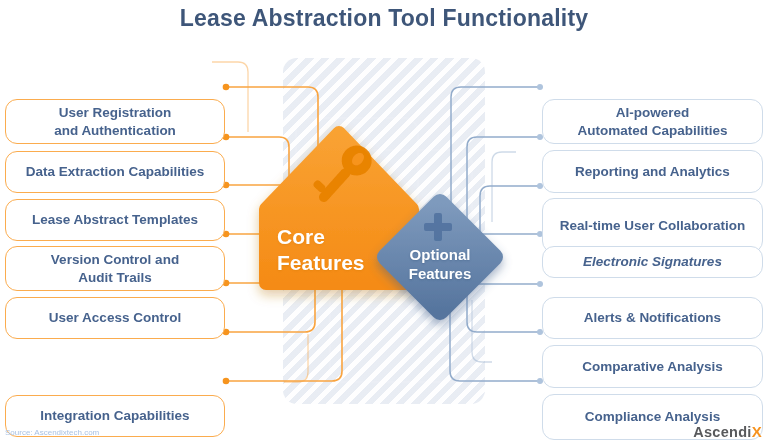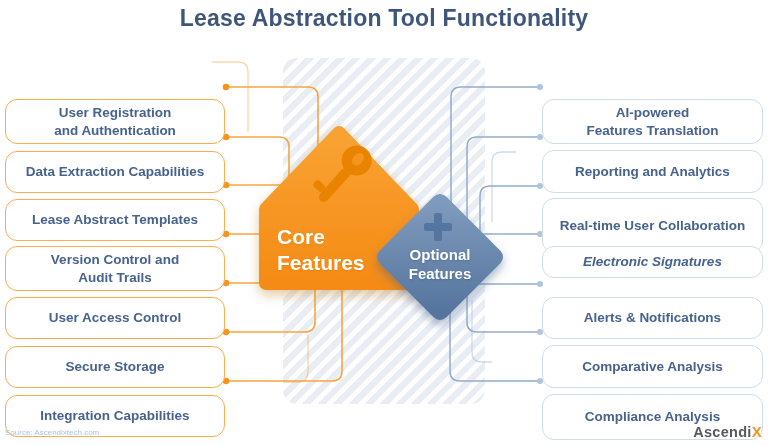--- a/index.html
+++ b/index.html
@@ -143,25 +143,24 @@
   <div class="optional-label">Optional
 Features</div>
 
   <div class="box left lb1">User Registration
 and Authentication</div>
   <div class="box left lb2">Data Extraction Capabilities</div>
   <div class="box left lb3">Lease Abstract Templates</div>
   <div class="box left lb4">Version Control and
 Audit Trails</div>
   <div class="box left lb5">User Access Control</div>
-  <div class="box left lb6">Secure Storage</div>
   <div class="box left lb7">Integration Capabilities</div>
 
   <div class="box right rb1">AI-powered
-Features Translation</div>
+Automated Capabilities</div>
   <div class="box right rb2">Reporting and Analytics</div>
   <div class="box right rb3">Real-time User Collaboration</div>
   <div class="box right rb4">Electronic Signatures</div>
   <div class="box right rb5">Alerts &amp; Notifications</div>
   <div class="box right rb6">Comparative Analysis</div>
   <div class="box right rb7">Compliance Analysis</div>
 
   <div class="source">Source: Ascendixtech.com</div>
   <div class="brand"><span>Ascendi</span><span class="x">X</span></div>
 

